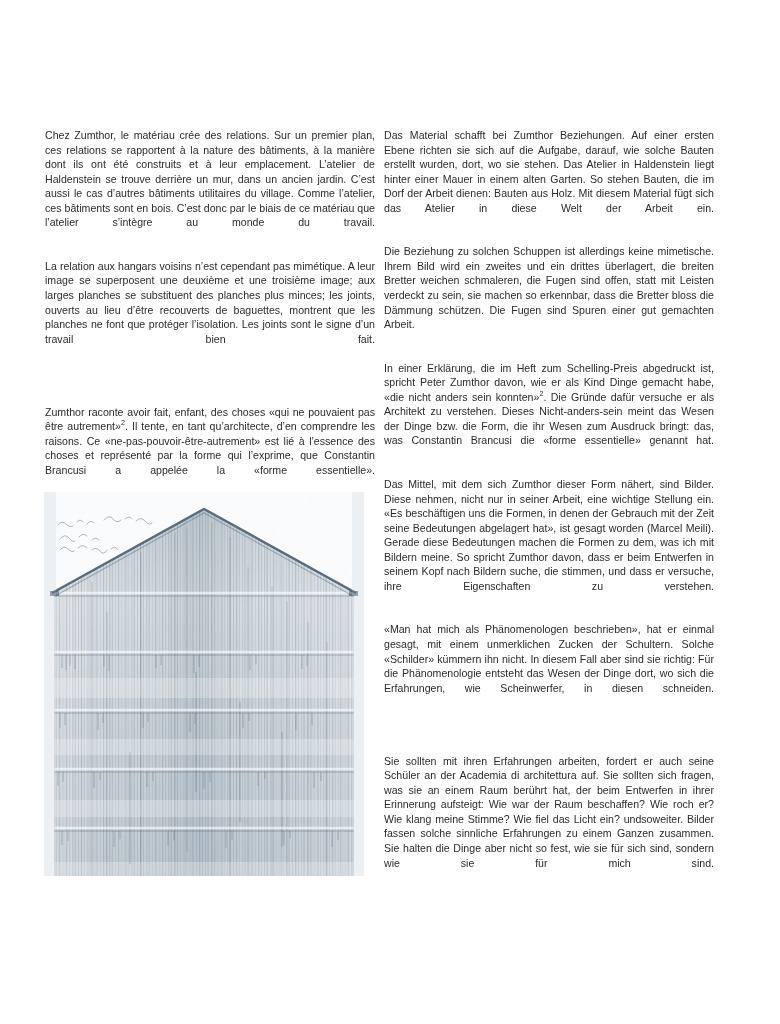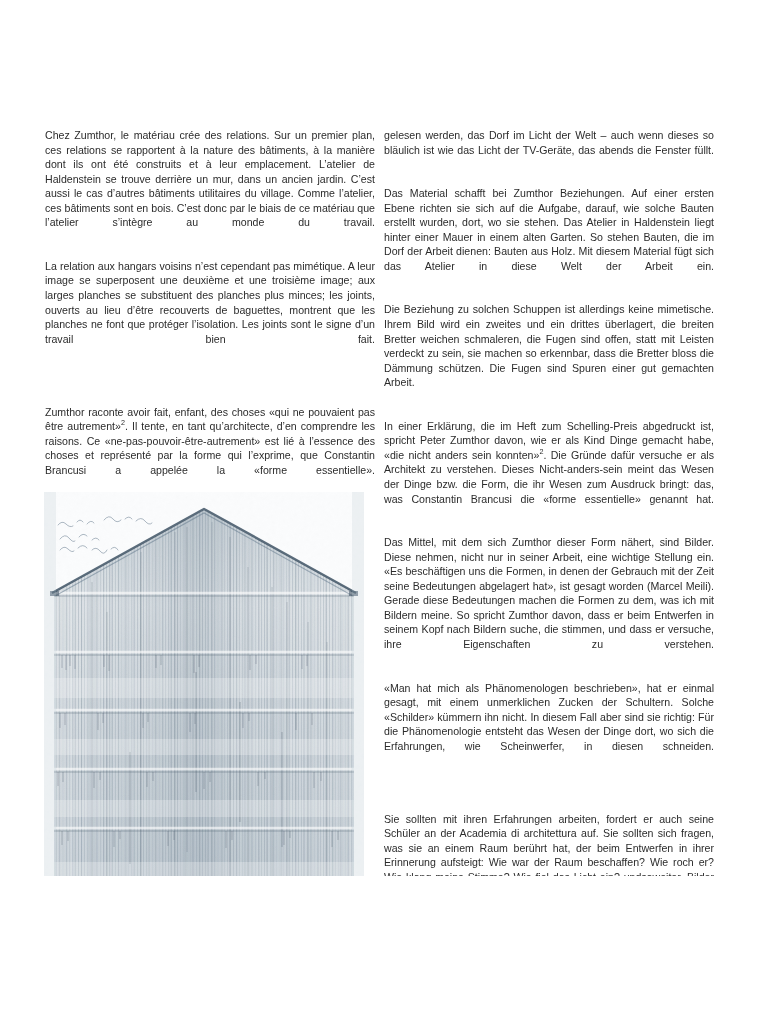--- a/index.html
+++ b/index.html
@@ -96,21 +96,20 @@
 
 <div class="page">
 
   <div class="column left">
     <p class="para">Chez Zumthor, le matériau crée des relations. Sur un premier plan, ces relations se rapportent à la nature des bâtiments, à la manière dont ils ont été construits et à leur emplacement. L’atelier de Haldenstein se trouve derrière un mur, dans un ancien jardin. C’est aussi le cas d’autres bâtiments utilitaires du village. Comme l’atelier, ces bâtiments sont en bois. C’est donc par le biais de ce matériau que l’atelier s’intègre au monde du travail.</p>
     <p class="para">La relation aux hangars voisins n’est cependant pas mimétique. A leur image se superposent une deuxième et une troisième image; aux larges planches se substituent des planches plus minces; les joints, ouverts au lieu d’être recouverts de baguettes, montrent que les planches ne font que protéger l’isolation. Les joints sont le signe d’un travail bien fait.</p>
     <p class="para">Zumthor raconte avoir fait, enfant, des choses «qui ne pouvaient pas être autrement»<sup>2</sup>. Il tente, en tant qu’architecte, d’en comprendre les raisons. Ce «ne-pas-pouvoir-être-autrement» est lié à l’essence des choses et représenté par la forme qui l’exprime, que Constantin Brancusi a appelée la «forme essentielle».</p>
   </div>
 
   <div class="column right">
-    <p class="para">gelesen werden, das Dorf im Licht der Welt – auch wenn dieses so bläulich ist wie das Licht der TV-Geräte, das abends die Fenster füllt.</p>
     <p class="para">Das Material schafft bei Zumthor Beziehungen. Auf einer ersten Ebene richten sie sich auf die Aufgabe, darauf, wie solche Bauten erstellt wurden, dort, wo sie stehen. Das Atelier in Haldenstein liegt hinter einer Mauer in einem alten Garten. So stehen Bauten, die im Dorf der Arbeit dienen: Bauten aus Holz. Mit diesem Material fügt sich das Atelier in diese Welt der Arbeit ein.</p>
     <p class="para">Die Beziehung zu solchen Schuppen ist allerdings keine mimetische. Ihrem Bild wird ein zweites und ein drittes überlagert, die breiten Bretter weichen schmaleren, die Fugen sind offen, statt mit Leisten verdeckt zu sein, sie machen so erkennbar, dass die Bretter bloss die Dämmung schützen. Die Fugen sind Spuren einer gut gemachten Arbeit.</p>
     <p class="para">In einer Erklärung, die im Heft zum Schelling-Preis abgedruckt ist, spricht Peter Zumthor davon, wie er als Kind Dinge gemacht habe, «die nicht anders sein konnten»<sup>2</sup>. Die Gründe dafür versuche er als Architekt zu verstehen. Dieses Nicht-anders-sein meint das Wesen der Dinge bzw. die Form, die ihr Wesen zum Ausdruck bringt: das, was Constantin Brancusi die «forme essentielle» genannt hat.</p>
     <p class="para">Das Mittel, mit dem sich Zumthor dieser Form nähert, sind Bilder. Diese nehmen, nicht nur in seiner Arbeit, eine wichtige Stellung ein. «Es beschäftigen uns die Formen, in denen der Gebrauch mit der Zeit seine Bedeutungen abgelagert hat», ist gesagt worden (Marcel Meili). Gerade diese Bedeutungen machen die Formen zu dem, was ich mit Bildern meine. So spricht Zumthor davon, dass er beim Entwerfen in seinem Kopf nach Bildern suche, die stimmen, und dass er versuche, ihre Eigenschaften zu verstehen.</p>
     <p class="para">«Man hat mich als Phänomenologen beschrieben», hat er einmal gesagt, mit einem unmerklichen Zucken der Schultern. Solche «Schilder» kümmern ihn nicht. In diesem Fall aber sind sie richtig: Für die Phänomenologie entsteht das Wesen der Dinge dort, wo sich die Erfahrungen, wie Scheinwerfer, in diesen schneiden.</p>
     <p class="para">Sie sollten mit ihren Erfahrungen arbeiten, fordert er auch seine Schüler an der Academia di architettura auf. Sie sollten sich fragen, was sie an einem Raum berührt hat, der beim Entwerfen in ihrer Erinnerung aufsteigt: Wie war der Raum beschaffen? Wie roch er? Wie klang meine Stimme? Wie fiel das Licht ein? undsoweiter. Bilder fassen solche sinnliche Erfahrungen zu einem Ganzen zusammen. Sie halten die Dinge aber nicht so fest, wie sie für sich sind, sondern wie sie für mich sind.</p>
   </div>
 
   <div class="figure">
     <div class="figure-canvas">

